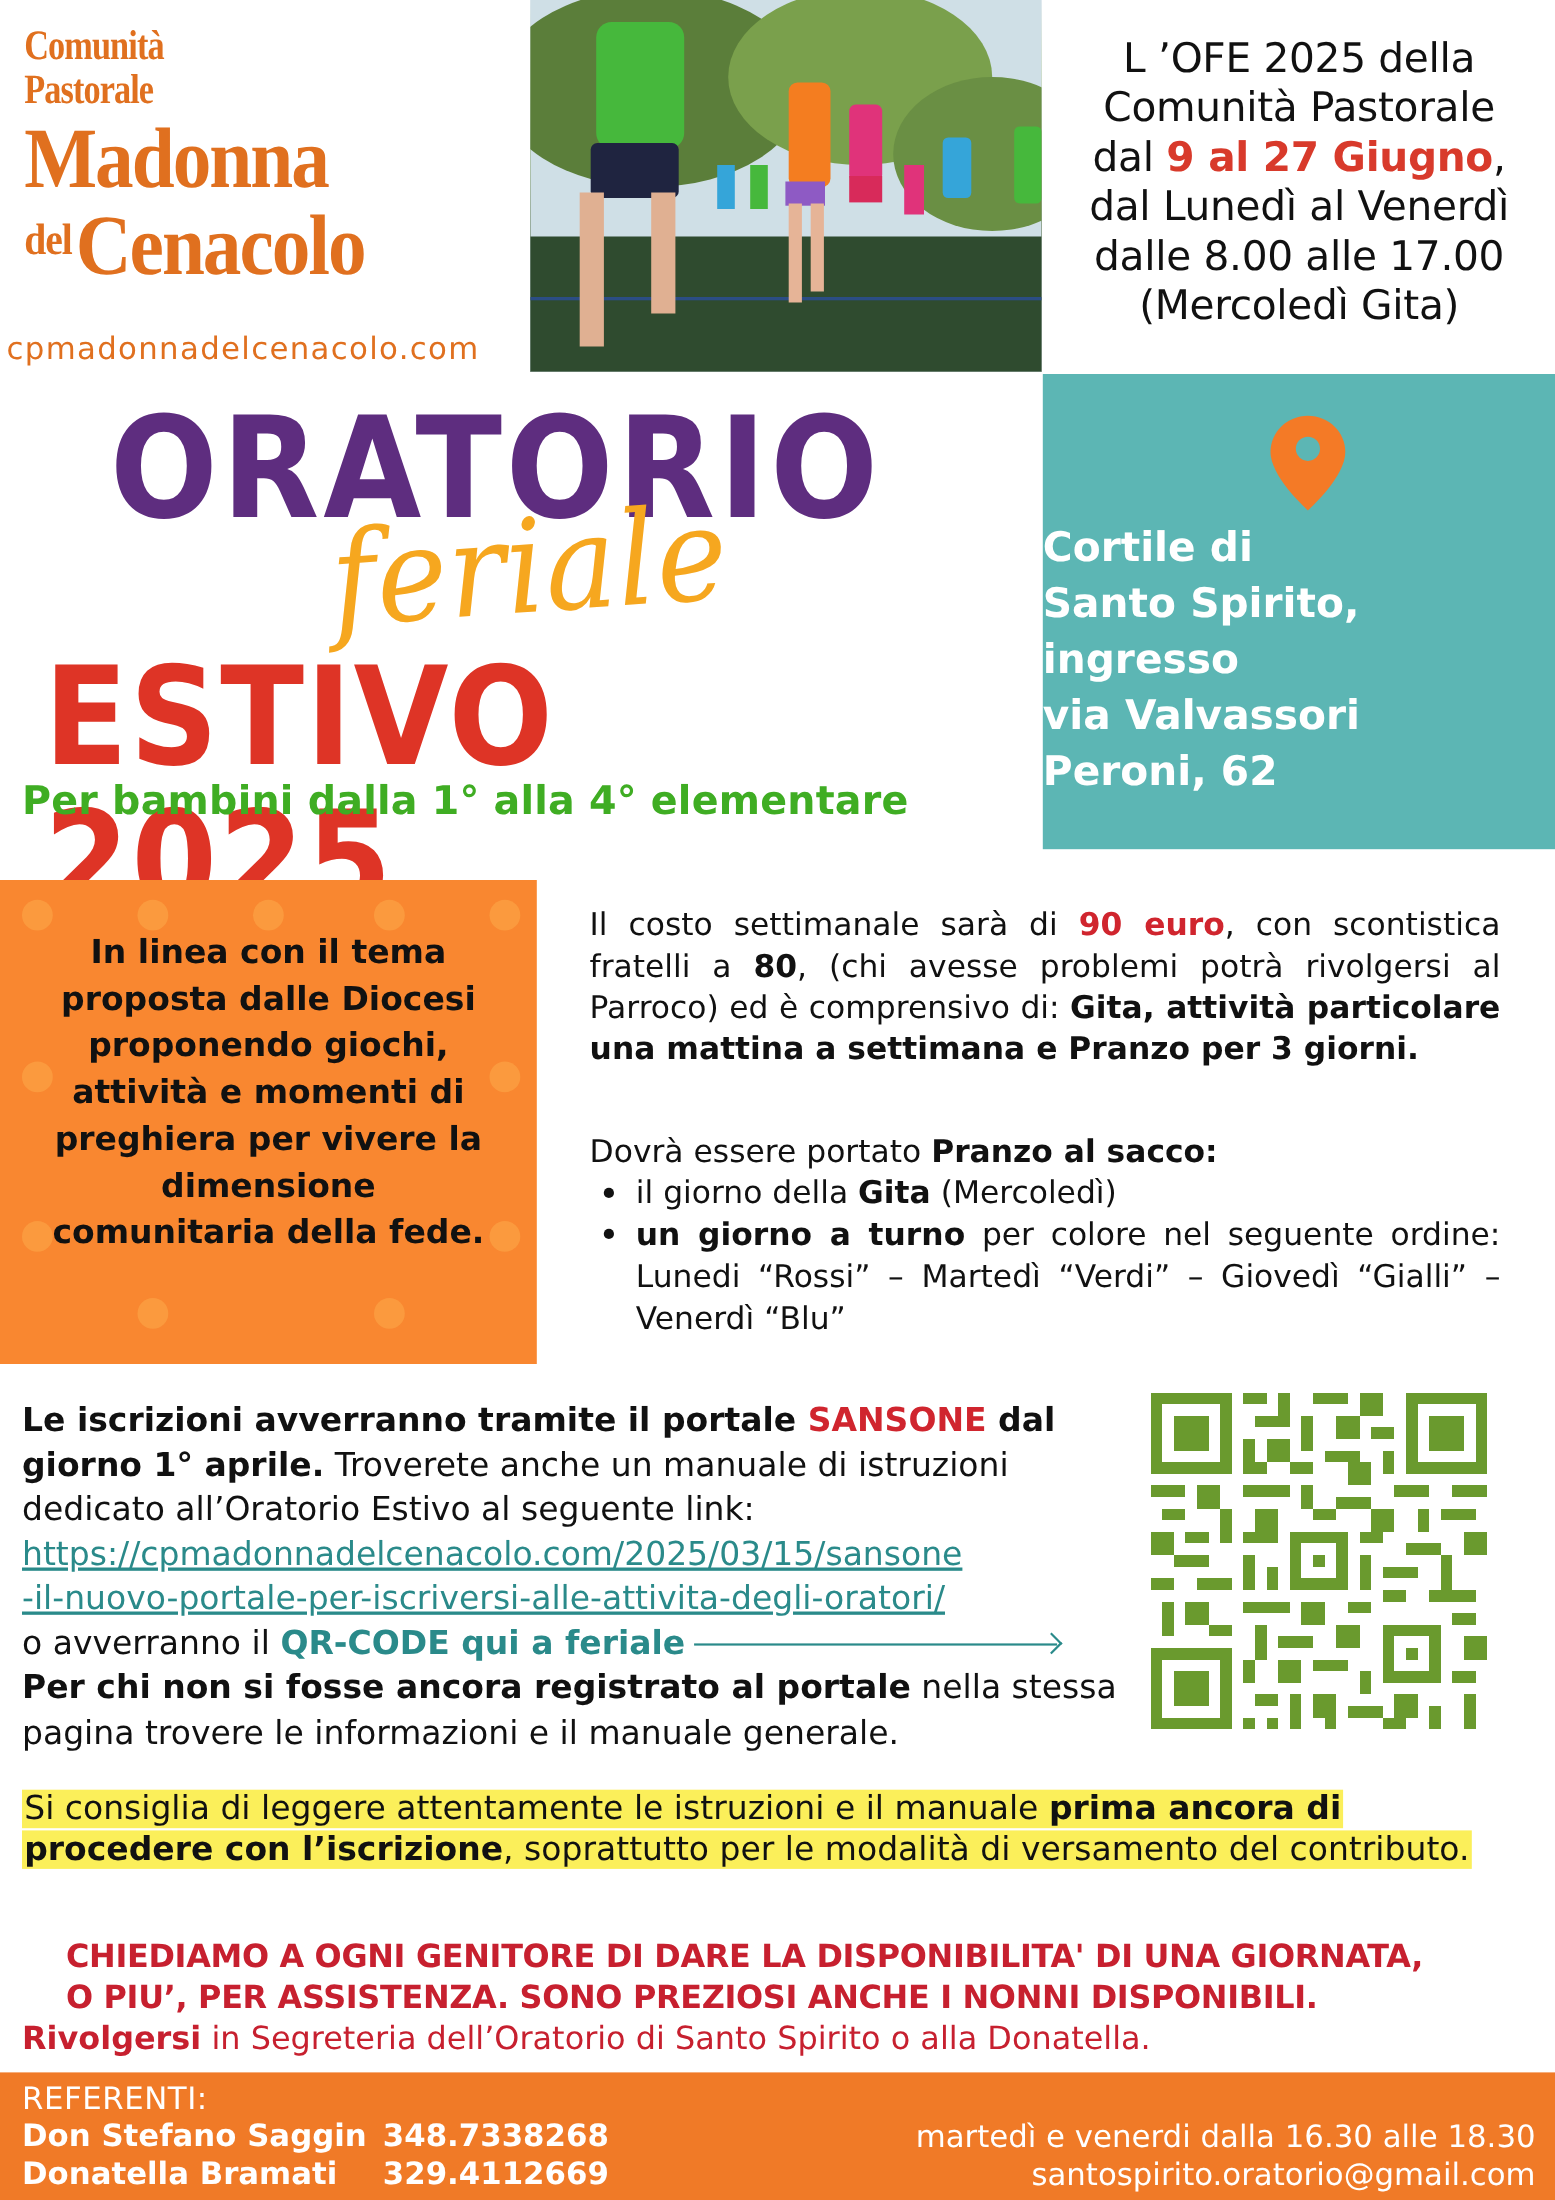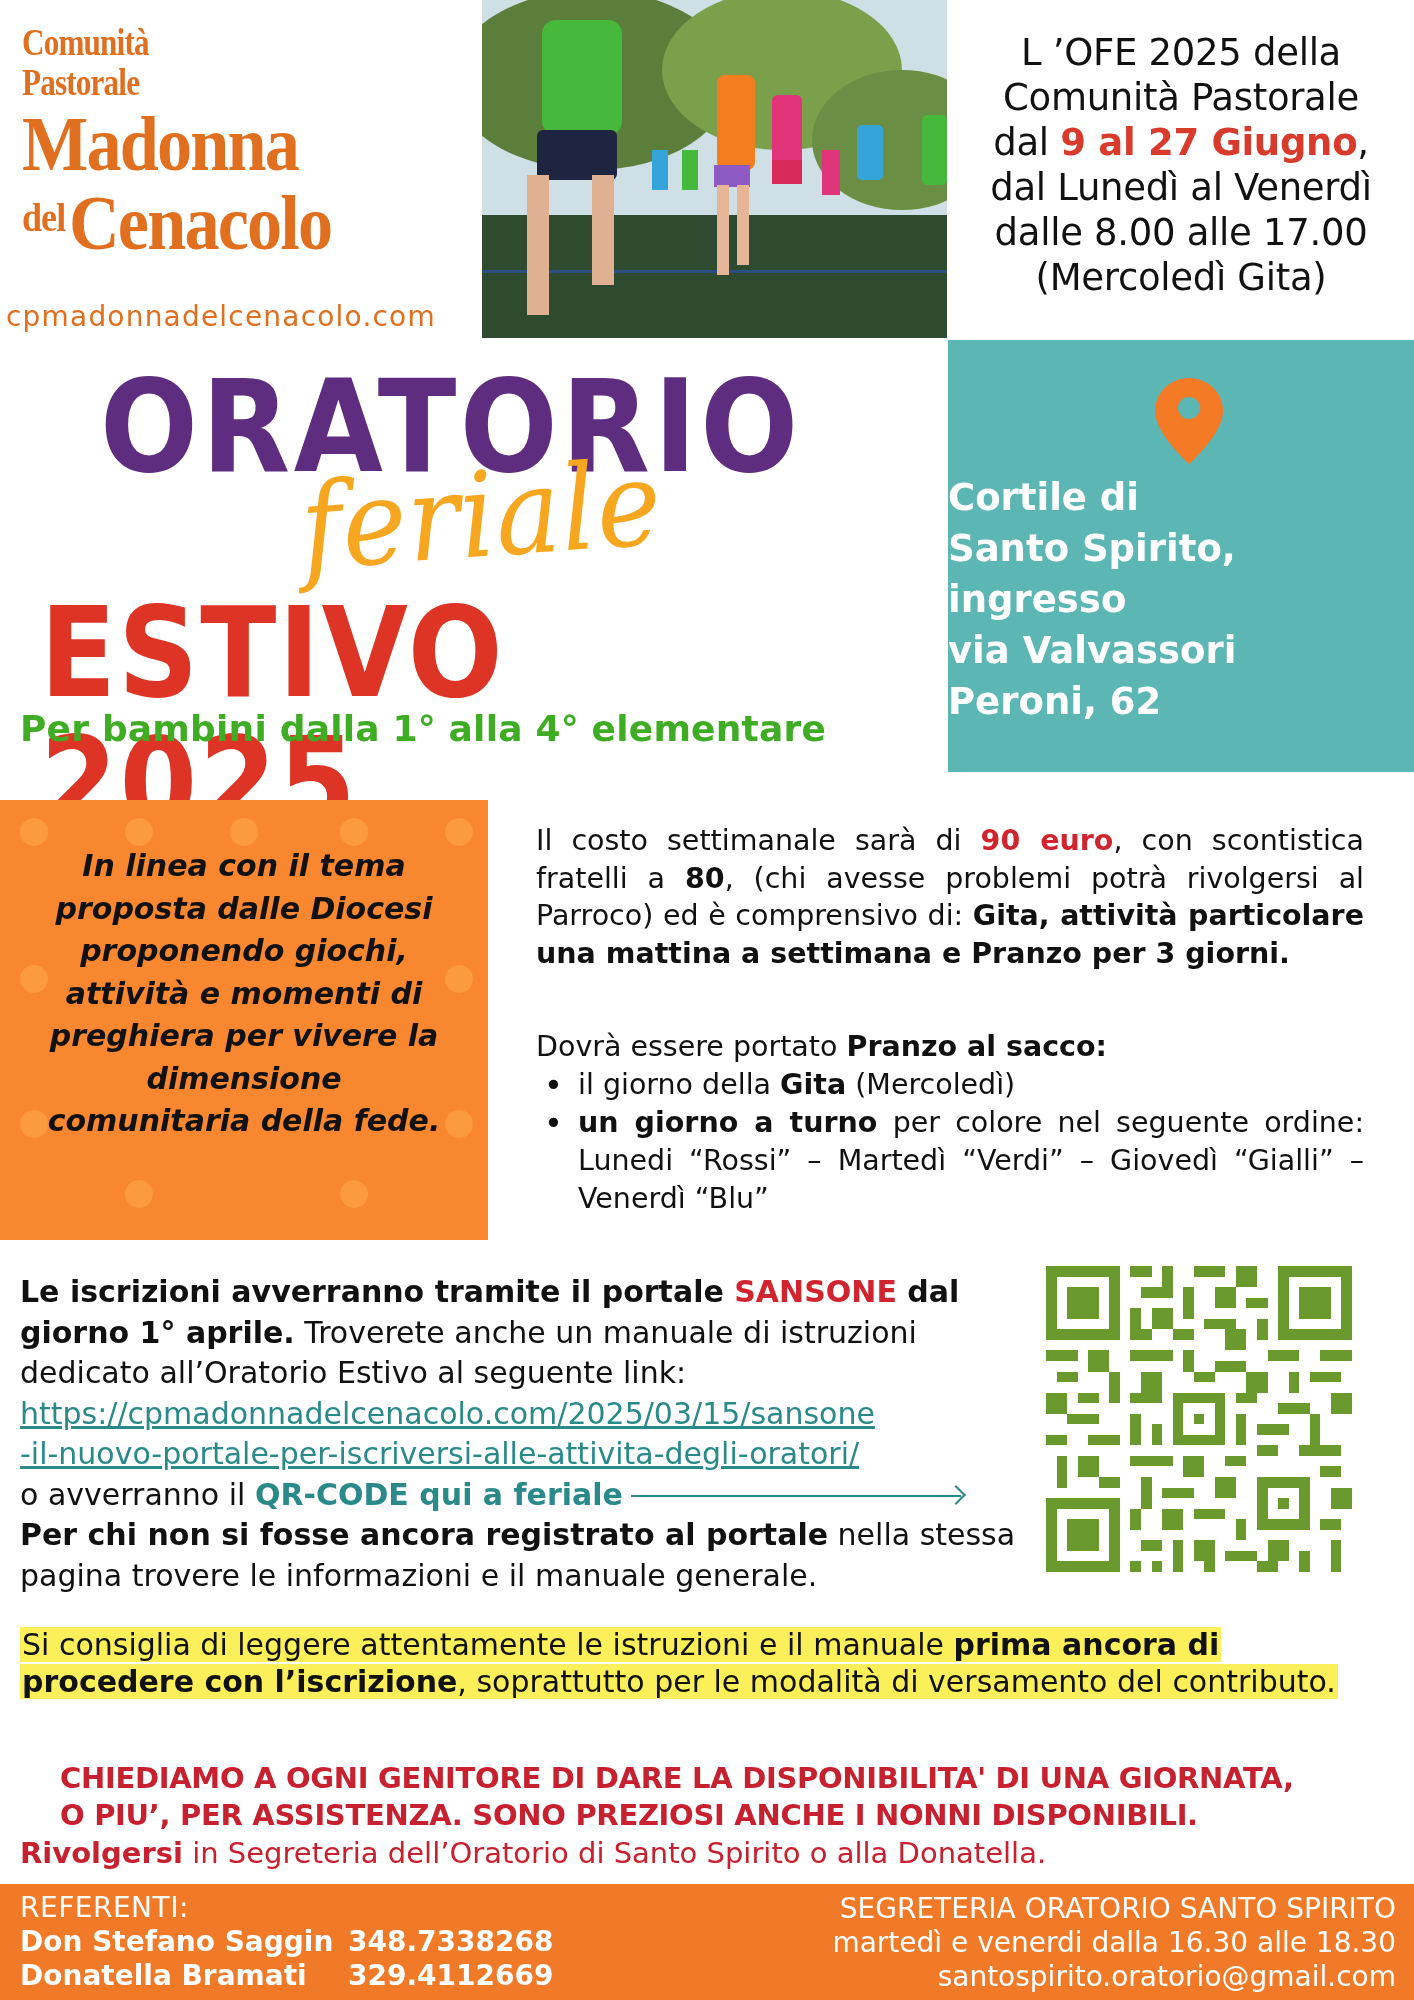--- a/index.html
+++ b/index.html
@@ -31,21 +31,21 @@
   .t-sub { left: 20px; top: 708px; font-size: 36px; font-weight: bold; color: #3fad23; font-family: "DejaVu Sans", sans-serif; letter-spacing: 0.2px; }
 
   
   .location { left: 948px; top: 340px; width: 466px; height: 432px; background: #5cb6b4; color: #fff; }
   .location .pin { position: absolute; left: 205px; top: 36px; width: 72px; height: 90px; }
   .location .addr { position: absolute; top: 132px; left: 0; right: 0; font-size: 37px; font-weight: bold; line-height: 51px; font-family: "DejaVu Sans", sans-serif; }
 
   
   .theme { left: 0; top: 800px; width: 488px; height: 440px; background: #f98730; overflow: hidden; }
   .theme .dot { position: absolute; width: 28px; height: 28px; border-radius: 50%; background: rgba(255,190,90,0.35); }
-  .theme .txt { position: absolute; top: 45px; left: 20px; right: 20px; text-align: center; font-size: 30px; font-weight: bold; line-height: 42.5px; color: #111; font-family: "DejaVu Sans", sans-serif; font-style: italic; }
+  .theme .txt { position: absolute; top: 45px; left: 20px; right: 20px; text-align: center; font-size: 30px; font-weight: bold; line-height: 42.5px; color: #111; font-family: "DejaVu Sans", sans-serif; }
 
   
   .cost { left: 536px; top: 822px; width: 828px; font-size: 28.5px; line-height: 37.5px; text-align: justify; font-family: "DejaVu Sans", sans-serif; color: #111; }
   .cost b { font-weight: bold; }
   .cost .red { color: #d0252e; font-weight: bold; }
   .pranzo { left: 536px; top: 1028px; width: 828px; font-size: 28.5px; line-height: 38px; font-family: "DejaVu Sans", sans-serif; }
   .pranzo ul { list-style: none; }
   .pranzo li { position: relative; padding-left: 42px; text-align: justify; }
   .pranzo li::before { content: "•"; position: absolute; left: 8px; top: 0; font-size: 32px; }
 
@@ -290,16 +290,15 @@
 </div>
 
 <div class="abs footer">
   <div class="ref-title">REFERENTI:</div>
   <div class="ref" style="top:42px">
     <span class="name">Don Stefano Saggin</span><span>348.7338268</span>
   </div>
   <div class="ref" style="top:76px">
     <span class="name">Donatella Bramati</span><span>329.4112669</span>
   </div>
-  <div class="seg" style="top:8px">SEGRETERIA ORATORIO SANTO SPIRITO</div>
   <div class="seg" style="top:42px">martedì e venerdi dalla 16.30 alle 18.30</div>
   <div class="seg" style="top:76px">santospirito.oratorio@gmail.com</div>
 </div>
 
 </body></html>

